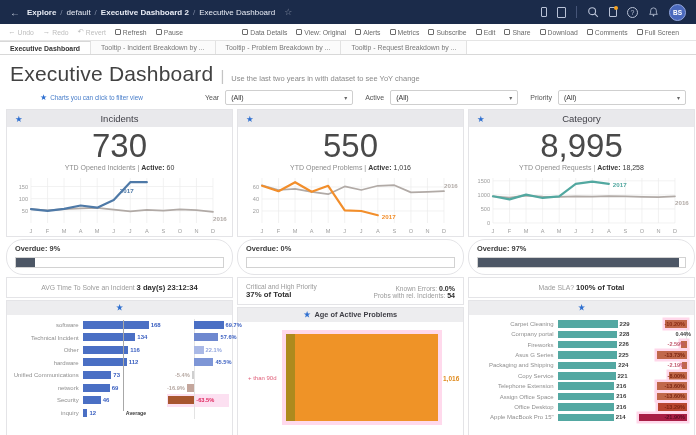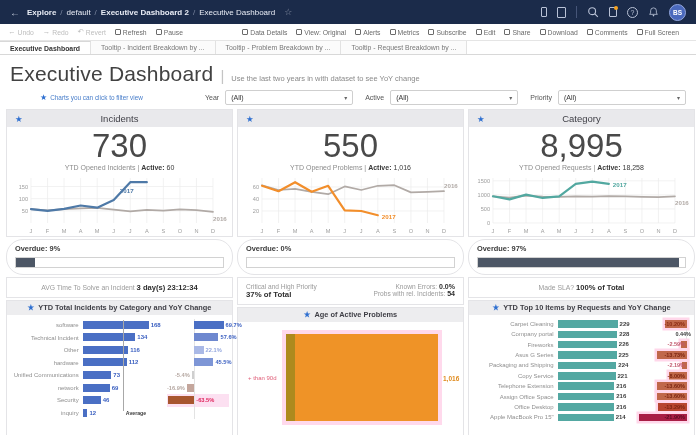--- a/index.html
+++ b/index.html
@@ -69,21 +69,21 @@
   .psub b { color:#3a3a3a; }
   .psub .actv { color:#3a3a3a; }
   .linechart { height:62px; margin:0 3px 1px; }
   .ovd-card { padding:4px 8px 6px;border-radius:17px; }
   .ovd-label { font-size:7.4px; color:#3a3a3a; font-weight:700; margin-bottom:4px; }
   .pbar { height:11px; border:1px solid #d2d2d2; background:#fff; }
   .pbar .fill { height:100%; background:#4d5766; }
   .stat-card { padding:5px 8px; }
   .stat-c { font-size:6.8px; color:#9a9a9a; text-align:center; }
   .stat-c b { color:#2e2e2e; font-size:7.6px; }
-  .stat-split { display:flex; justify-content:space-between; font-size:6.6px; color:#9a9a9a; }
+  .stat-split { display:flex; justify-content:space-between; font-size:6.6px; color:#9a9a9a;align-items:flex-end; }
   .stat-split .lft b { font-size:7.8px; color:#2e2e2e; }
   .stat-split .rgt { text-align:right; }
   .stat-split .rgt b { color:#2e2e2e; font-size:7px; }
   .sub-card { flex:1; display:flex; flex-direction:column; }
   .schead { height:14px; background:#ededef; display:flex; align-items:center; justify-content:center;
     gap:4px; font-size:7.4px; font-weight:700; color:#3f3f46; }
   .schead .pstar2 { color:#2e6fd0; font-size:7.5px; }
   
   .catchart { position:relative; padding:4px 3px 2px; }
   .crow { display:flex; align-items:center; height:12.6px; }
@@ -332,21 +332,20 @@
           </div>
       </div>
       <div class="card stat-card">
         <div class="stat-c">
           <span>AVG Time To Solve an Incident</span> <b>3 day(s) 23:12:34</b>
         </div>
       </div>
       <div class="card sub-card">
         <div class="schead">
           <span class="pstar2">★</span>
-          <span>YTD Total Incidents by Category and YoY Change</span>
         </div>
         <div class="catchart" id="catchart">
             <div class="crow">
               <div class="clabel">software</div>
               <div class="cbarcell">
                 <div class="cbar" style="width: 66px; left: 0px;"></div>
                 <span class="cval" style="left: 68px;">168</span>
               </div>
               <div class="cyoy">
                 <div class="zero"></div>
@@ -583,21 +582,20 @@
           </div>
       </div>
       <div class="card stat-card">
         <div class="stat-c">
           <span>Made SLA?</span> <b>100% of Total</b>
         </div>
       </div>
       <div class="card sub-card">
         <div class="schead">
           <span class="pstar2">★</span>
-          <span>YTD Top 10 Items by Requests and YoY Change</span>
         </div>
         <div class="reqchart" id="reqchart">
             <div class="rrow">
               <div class="rlabel">Carpet Cleaning</div>
               <div class="rbarcell">
                 <div class="rbar" style="width: 60px; left: 0px;"></div>
                 <span class="rval" style="left: 62px;">229</span>
               </div>
               <div class="ryoy">
                 <div class="zero"></div>

